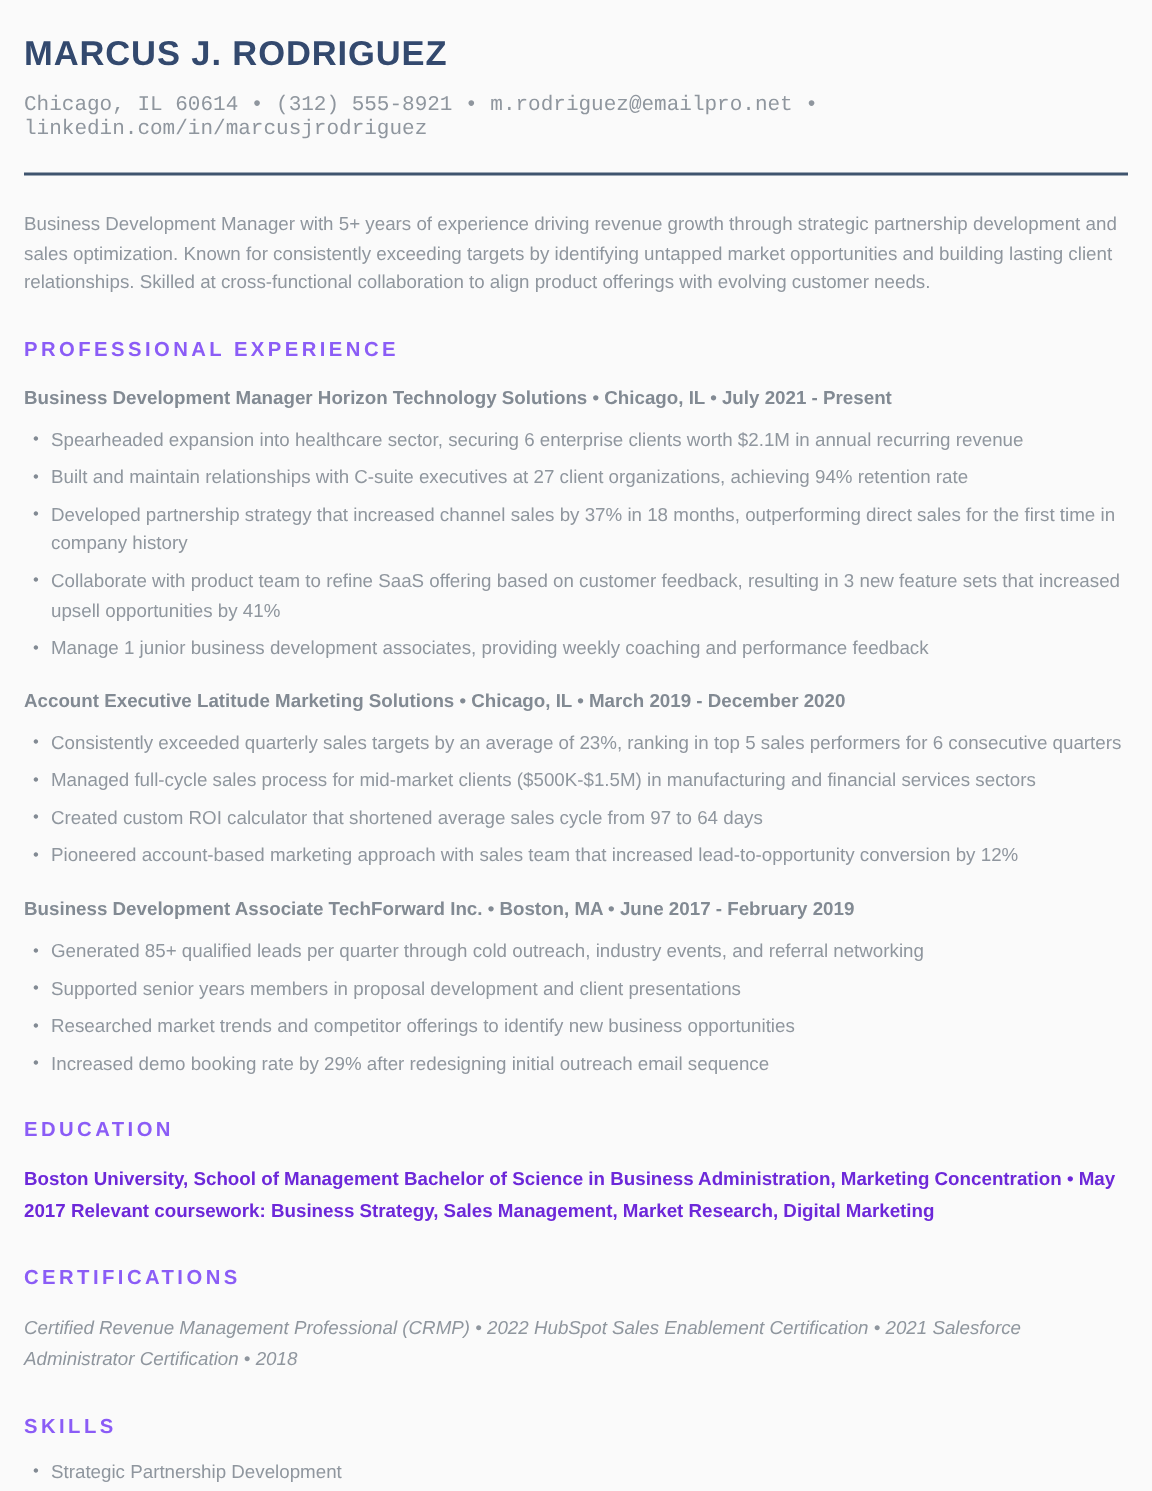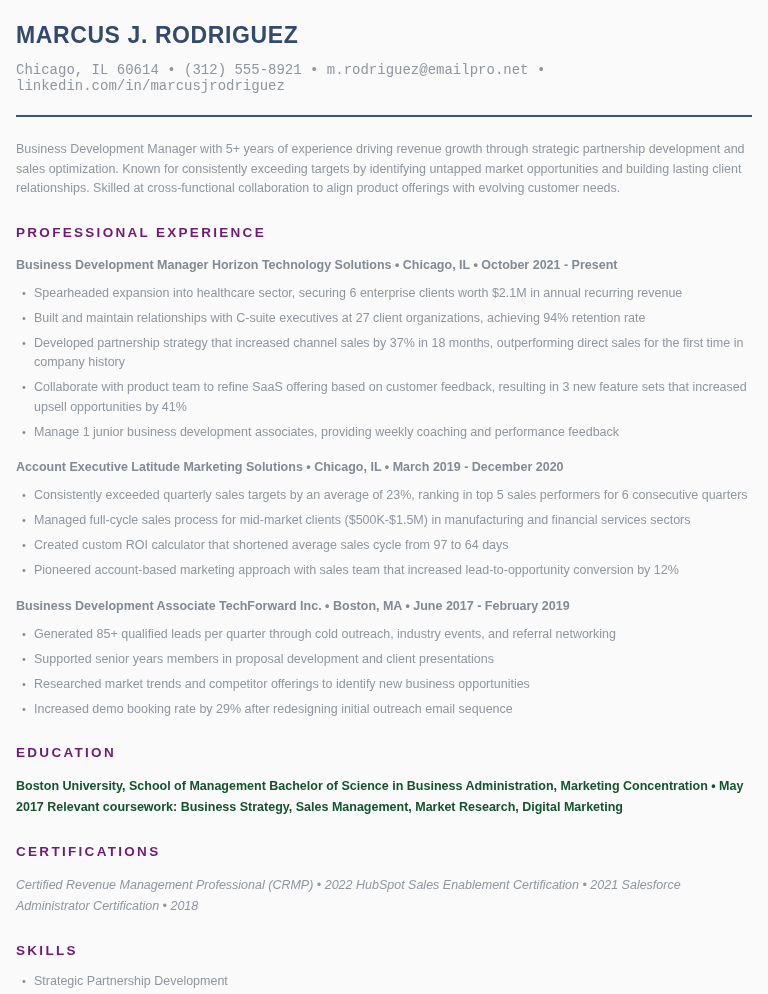--- a/index.html
+++ b/index.html
@@ -15,37 +15,37 @@
   .name {
     font-size:23px; font-weight:bold; color:#33496e;
     letter-spacing:0.6px; margin:2px 0 0 0;
   }
   .contact { font-size:14px; color:#8f969e; margin-top:13px;font-family:Liberation Mono, monospace; }
   .divider { border:none; border-top:2px solid #3f546e; margin:21px 0 0 0; }
 
   .summary { font-size:12.5px; line-height:19.5px; margin-top:23px; }
 
   .section-title {
-    font-size:13.5px; font-weight:bold; color:#701a75;
+    font-size:13.5px; font-weight:bold; color:#8b5cf6;
     letter-spacing:2.3px; margin:26px 0 0 0;
   }
 
   .job-header {
     font-size:12.5px; font-weight:bold; color:#828a93; margin-top:18px;
   }
 
   ul.bullets { list-style:none; margin:12px 0 0 0; padding:0; }
   ul.bullets li {
     display:flex; font-size:12.5px; line-height:19.5px; margin-bottom:5.5px;
   }
   .dot { flex:none; width:12px; margin-left:6px; color:#828a93; font-size:11px; }
   .li-text { flex:1; }
 
   .edu-text {
-    font-size:12.5px; font-weight:bold; color:#14532d;
+    font-size:12.5px; font-weight:bold; color:#6d28d9;
     line-height:21px; margin-top:16px;
   }
   .cert-text {
     font-size:12.5px; font-style:italic; color:#8f969e;
     line-height:21px; margin-top:16px;
   }
   ul.skills { margin-top:14px; }
 </style>
 </head>
 <body>
@@ -53,21 +53,21 @@
 <div class="page">
 
   <div class="name">MARCUS J. RODRIGUEZ</div>
   <div class="contact">Chicago, IL 60614 • (312) 555-8921 • m.rodriguez@emailpro.net • linkedin.com/in/marcusjrodriguez</div>
   <hr class="divider">
 
   <div class="summary">Business Development Manager with 5+ years of experience driving revenue growth through strategic partnership development and sales optimization. Known for consistently exceeding targets by identifying untapped market opportunities and building lasting client relationships. Skilled at cross-functional collaboration to align product offerings with evolving customer needs.</div>
 
   <div class="section-title">PROFESSIONAL EXPERIENCE</div>
 
-  <div class="job-header">Business Development Manager Horizon Technology Solutions • Chicago, IL • October 2021 - Present</div>
+  <div class="job-header">Business Development Manager Horizon Technology Solutions • Chicago, IL • July 2021 - Present</div>
   <ul class="bullets">
     <li>
         <span class="dot">•</span>
         <span class="li-text">Spearheaded expansion into healthcare sector, securing 6 enterprise clients worth $2.1M in annual recurring revenue</span>
       </li>
     <li>
         <span class="dot">•</span>
         <span class="li-text">Built and maintain relationships with C-suite executives at 27 client organizations, achieving 94% retention rate</span>
       </li>
     <li>

